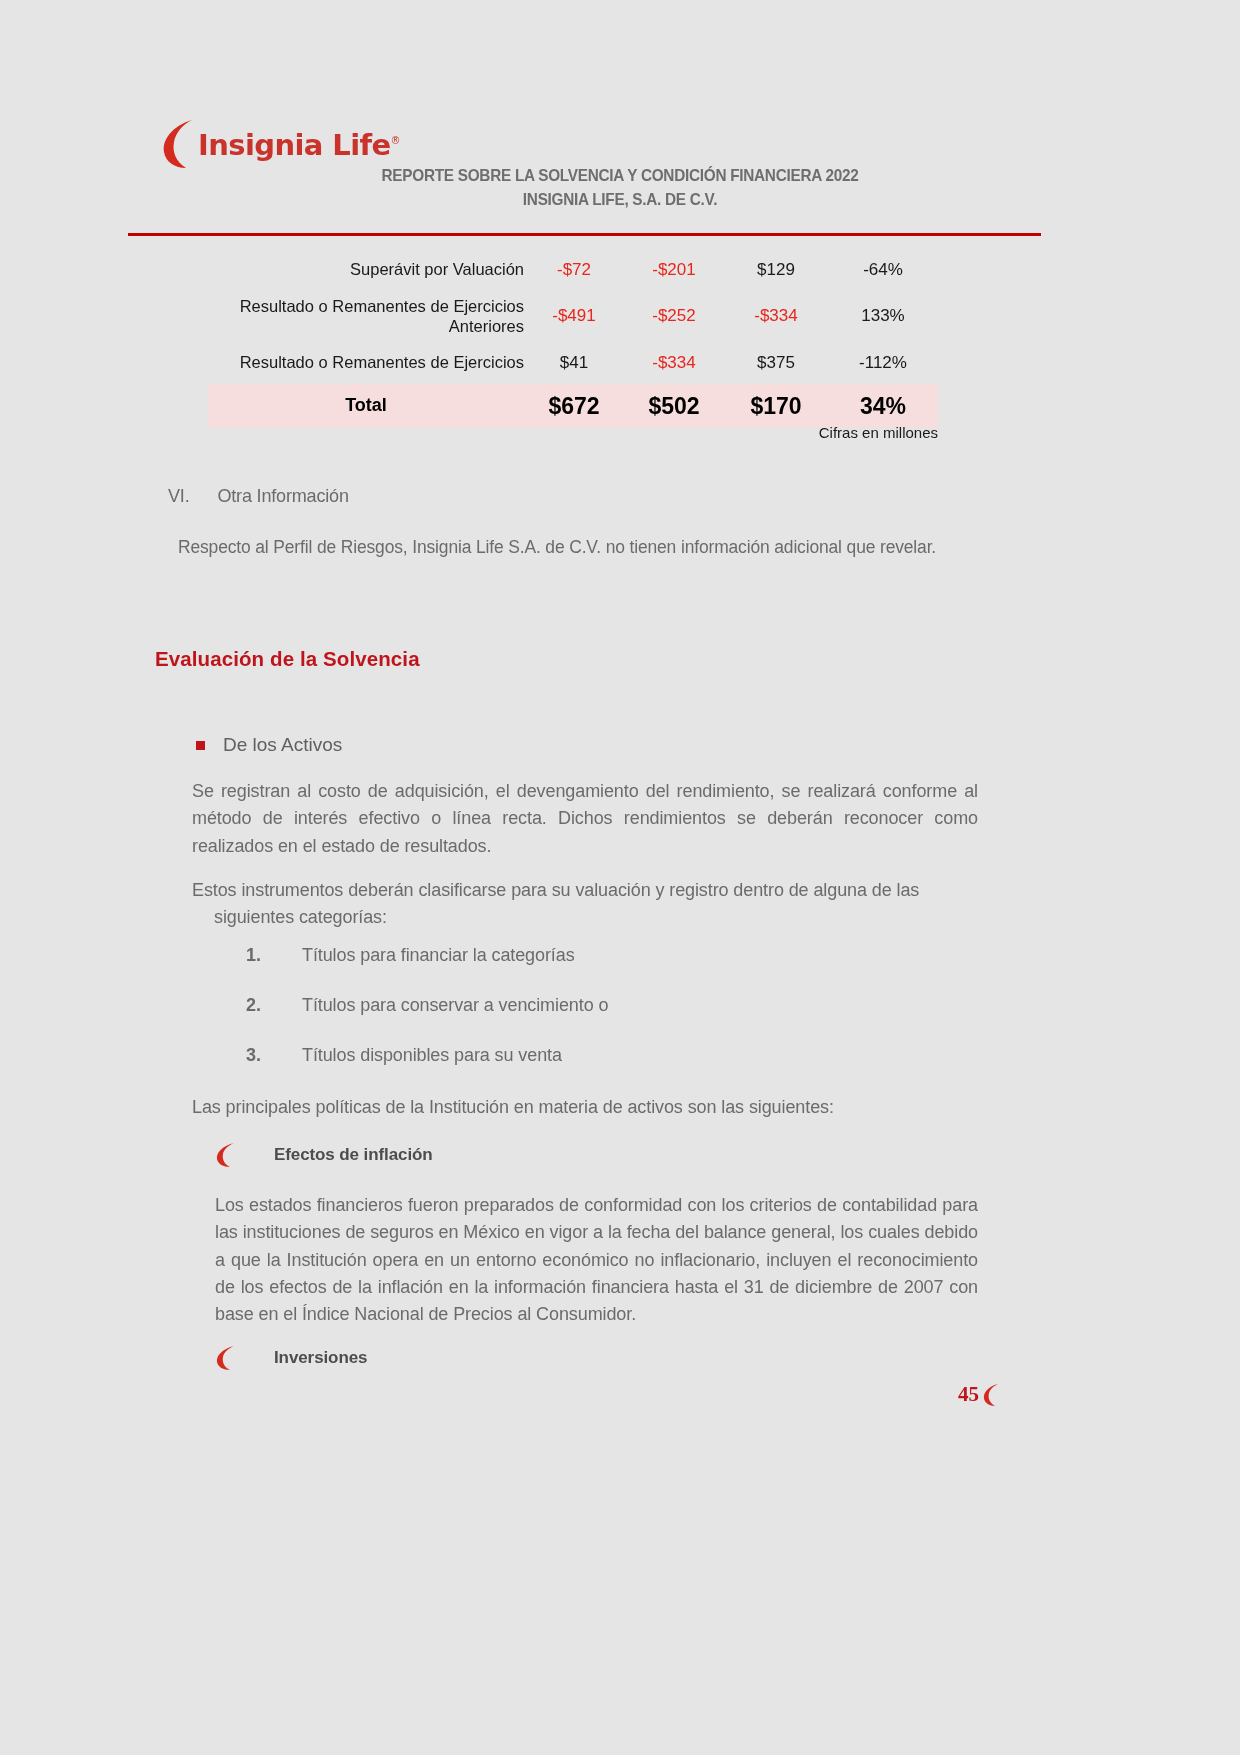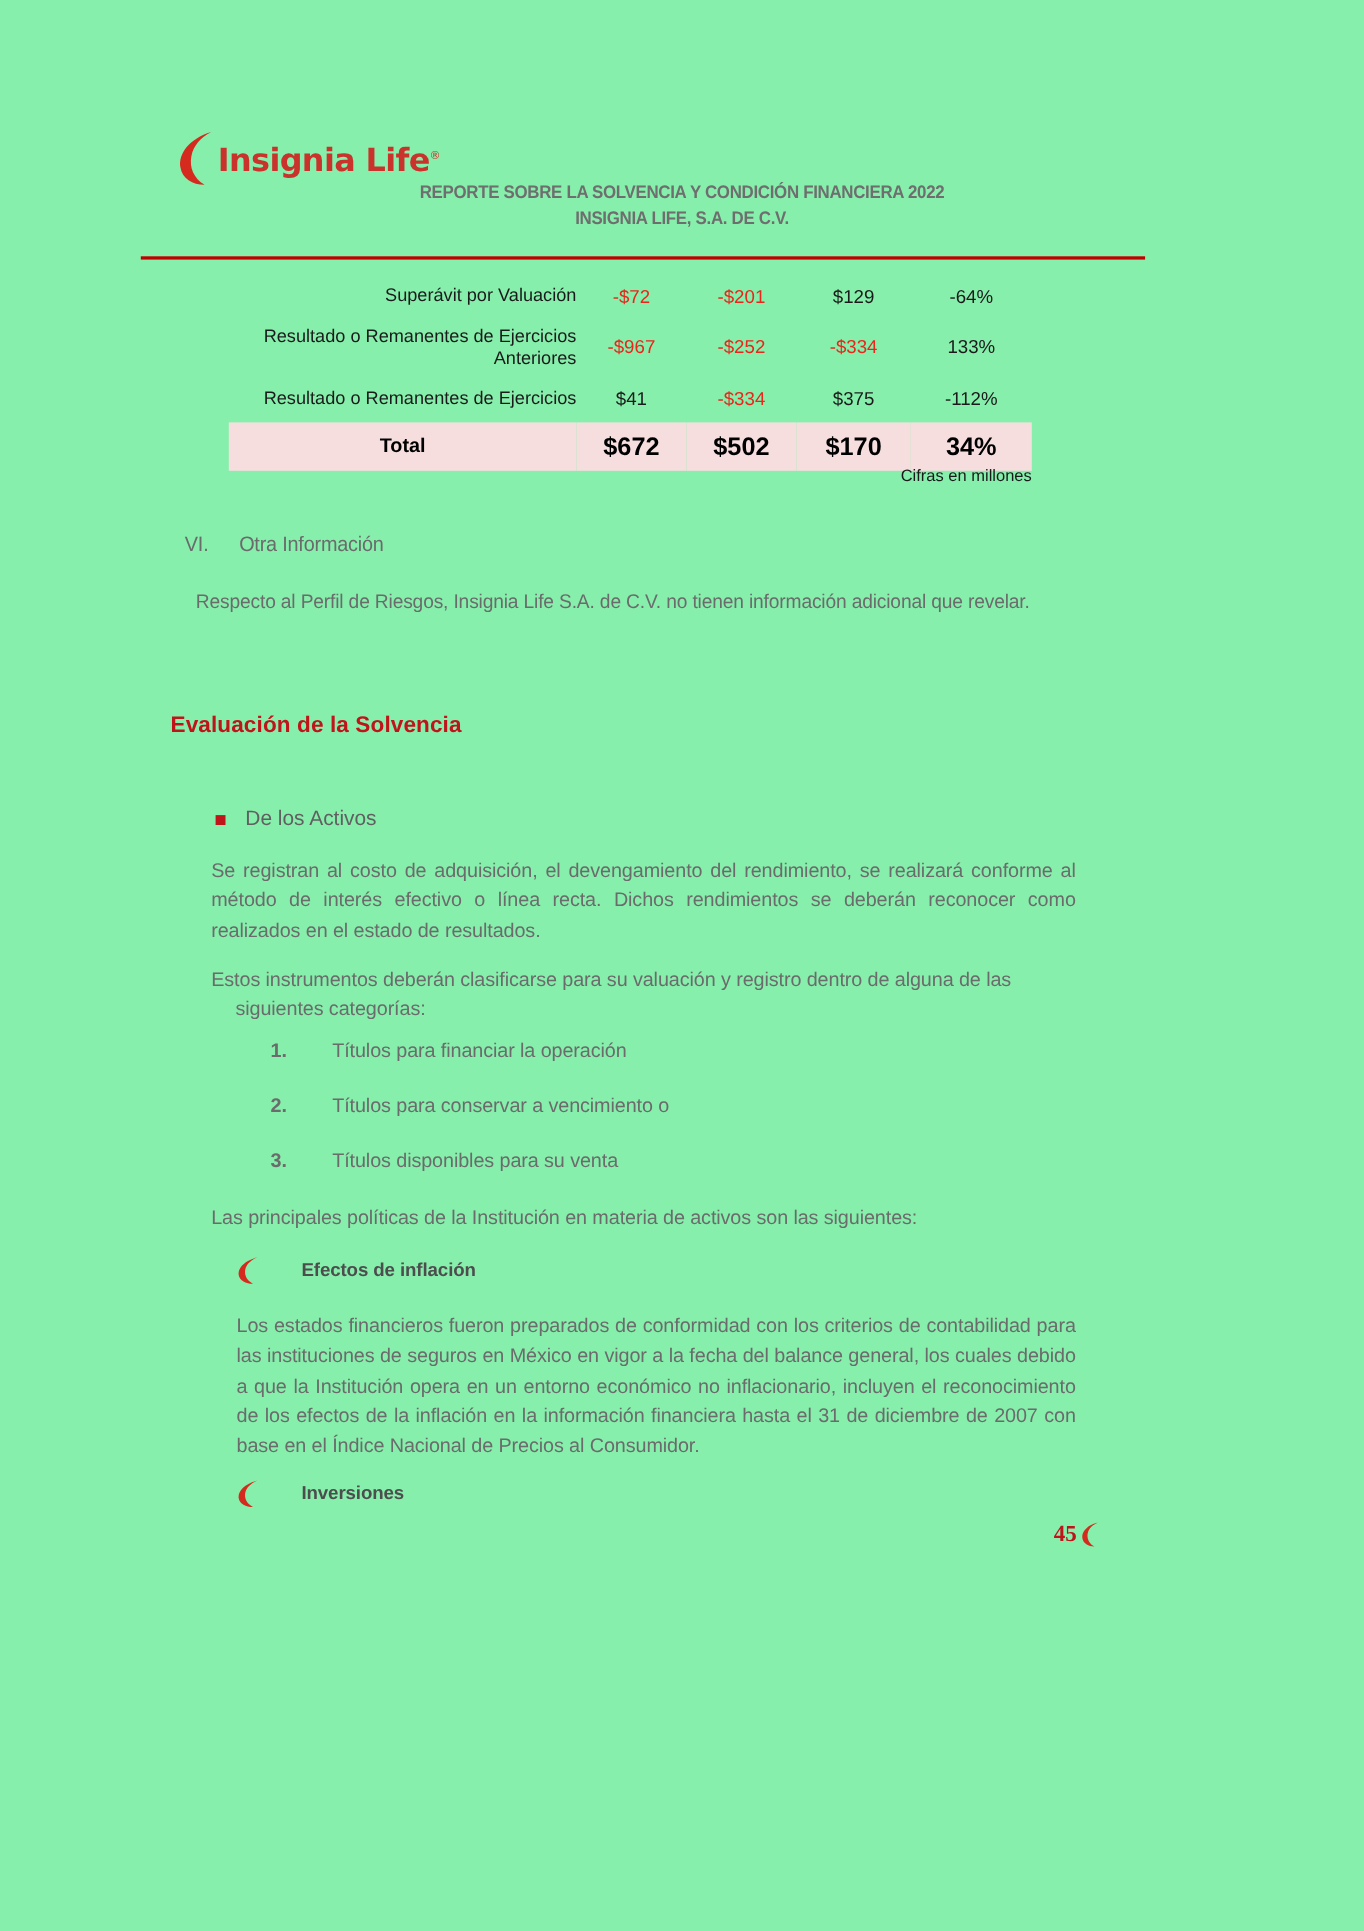--- a/index.html
+++ b/index.html
@@ -12,21 +12,21 @@
     height: 1755px;
     font-family: "Liberation Sans", sans-serif;
     position: relative;
     overflow: hidden;
   }
 
   .page {
     position: relative;
     width: 1240px;
     height: 1755px;
-    background: #86efac;
+    background: #e5e5e5;
   }
 
   
   .header {
     position: absolute;
     left: 0;
     top: 0;
     width: 1240px;
   }
   .logo-block {
@@ -331,21 +331,21 @@
       <tbody>
         <tr class="row-data">
           <td class="cell-label">Superávit por Valuación</td>
           <td class="cell-val neg">-$72</td>
           <td class="cell-val neg">-$201</td>
           <td class="cell-val">$129</td>
           <td class="cell-val">-64%</td>
         </tr>
         <tr class="row-tall">
           <td class="cell-label">Resultado o Remanentes de Ejercicios Anteriores</td>
-          <td class="cell-val neg">-$967</td>
+          <td class="cell-val neg">-$491</td>
           <td class="cell-val neg">-$252</td>
           <td class="cell-val neg">-$334</td>
           <td class="cell-val">133%</td>
         </tr>
         <tr class="row-data">
           <td class="cell-label">Resultado o Remanentes de Ejercicios</td>
           <td class="cell-val">$41</td>
           <td class="cell-val neg">-$334</td>
           <td class="cell-val">$375</td>
           <td class="cell-val">-112%</td>
@@ -379,21 +379,21 @@
   <div class="body-para p1">Se registran al costo de adquisición, el devengamiento del rendimiento, se realizará conforme al método de interés efectivo o línea recta. Dichos rendimientos se deberán reconocer como realizados en el estado de resultados.</div>
 
   <div class="body-para p2">
     <span>Estos instrumentos deberán clasificarse para su valuación y registro dentro de alguna de las</span>
     <span class="indent2">siguientes categorías:</span>
   </div>
 
   <div class="num-list">
     <div class="num-item">
       <span class="n">1.</span>
-      <span class="t">Títulos para financiar la operación</span>
+      <span class="t">Títulos para financiar la categorías</span>
     </div>
     <div class="num-item">
       <span class="n">2.</span>
       <span class="t">Títulos para conservar a vencimiento o</span>
     </div>
     <div class="num-item">
       <span class="n">3.</span>
       <span class="t">Títulos disponibles para su venta</span>
     </div>
   </div>

